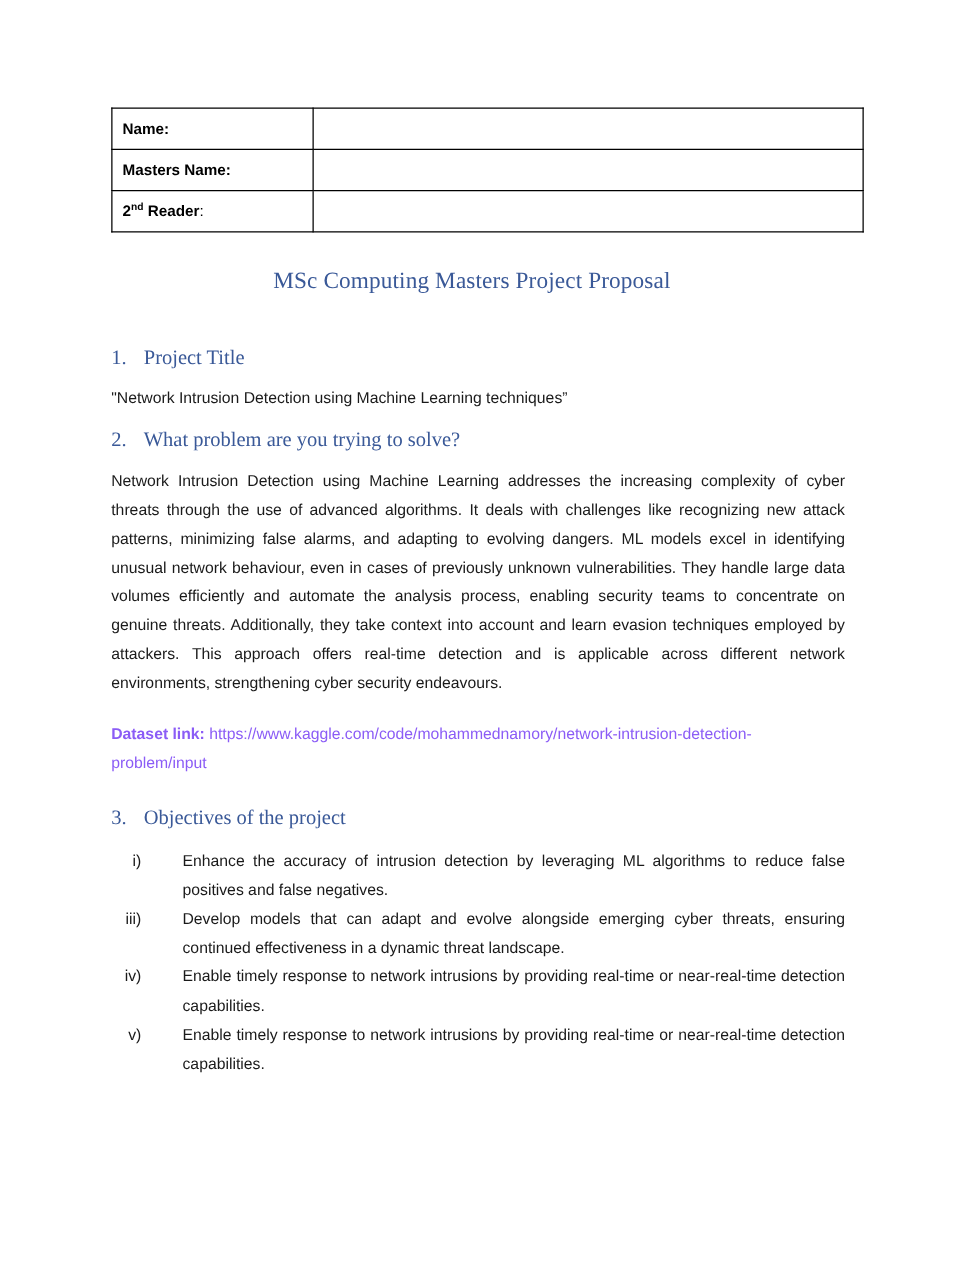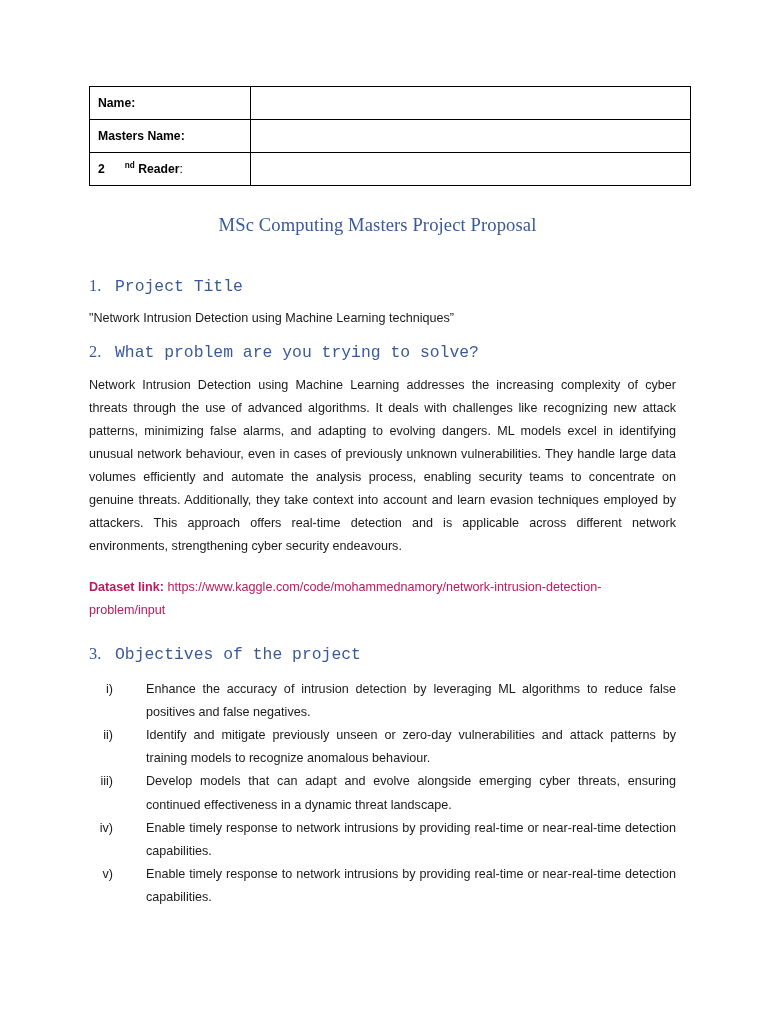--- a/index.html
+++ b/index.html
@@ -55,21 +55,20 @@
   table.info-table td.value-cell {
     width: 433px;
     padding-left: 6px;
     font-weight: normal;
   }
   .sup-ord {
     font-size: 8.2px;
     vertical-align: super;
     line-height: 0;
     font-weight: bold;
-    padding-left: 20px;
   }
   .nb-colon {
     font-weight: normal;
   }
 
   
   .doc-title {
     text-align: center;
     font-family: "Liberation Serif", serif;
     font-size: 18.6px;
@@ -89,21 +88,20 @@
     margin: 0;
     display: flex;
     align-items: baseline;
   }
   .section-heading .sec-num {
     width: 26px;
     flex: 0 0 26px;
   }
   .section-heading .sec-text {
     flex: 1 1 auto;
-    font-family: Liberation Mono, monospace;
   }
 
   .h-sec1 { margin-top: 40px; }
   .h-sec2 { margin-top: 12px; }
   .h-sec3 { margin-top: 22px; }
 
   
   .body-text {
     font-size: 12.6px;
     line-height: 1.83;
@@ -114,21 +112,21 @@
   .title-quote {
     font-size: 12.6px;
     line-height: 1.83;
     margin: 11px 0 0 0;
     color: #1a1a1a;
   }
   .dataset-line {
     font-size: 12.6px;
     line-height: 1.83;
     margin: 13px 0 0 0;
-    color: #be185d;
+    color: #8b5cf6;
     text-align: left;
   }
   .dataset-line .ds-label {
     font-weight: bold;
   }
 
   
   .objectives {
     margin: 14px 0 0 0;
     padding: 0;
@@ -197,24 +195,20 @@
       <span class="sec-num">3.</span>
       <span class="sec-text">Objectives of the project</span>
     </div>
 
     <ul class="objectives">
       <li>
         <span class="marker">i)</span>
         <span class="item-text">Enhance the accuracy of intrusion detection by leveraging ML algorithms to reduce false positives and false negatives.</span>
       </li>
       <li>
-        <span class="marker">ii)</span>
-        <span class="item-text">Identify and mitigate previously unseen or zero-day vulnerabilities and attack patterns by training models to recognize anomalous behaviour.</span>
-      </li>
-      <li>
         <span class="marker">iii)</span>
         <span class="item-text">Develop models that can adapt and evolve alongside emerging cyber threats, ensuring continued effectiveness in a dynamic threat landscape.</span>
       </li>
       <li>
         <span class="marker">iv)</span>
         <span class="item-text">Enable timely response to network intrusions by providing real-time or near-real-time detection capabilities.</span>
       </li>
       <li>
         <span class="marker">v)</span>
         <span class="item-text">Enable timely response to network intrusions by providing real-time or near-real-time detection capabilities.</span>

